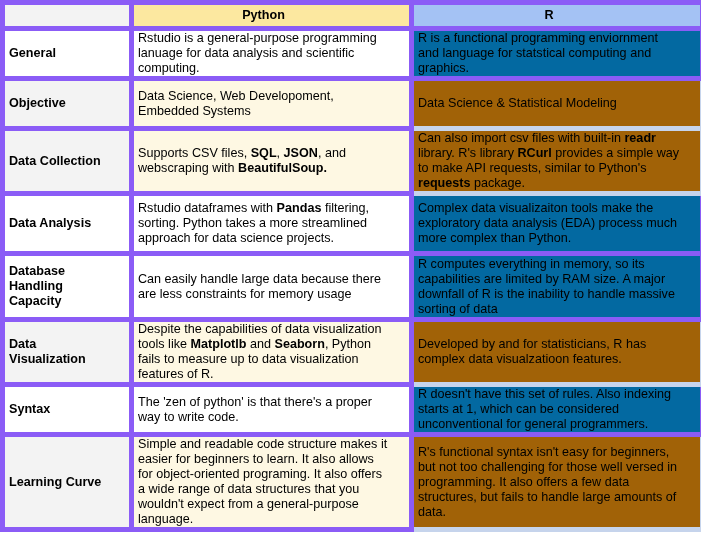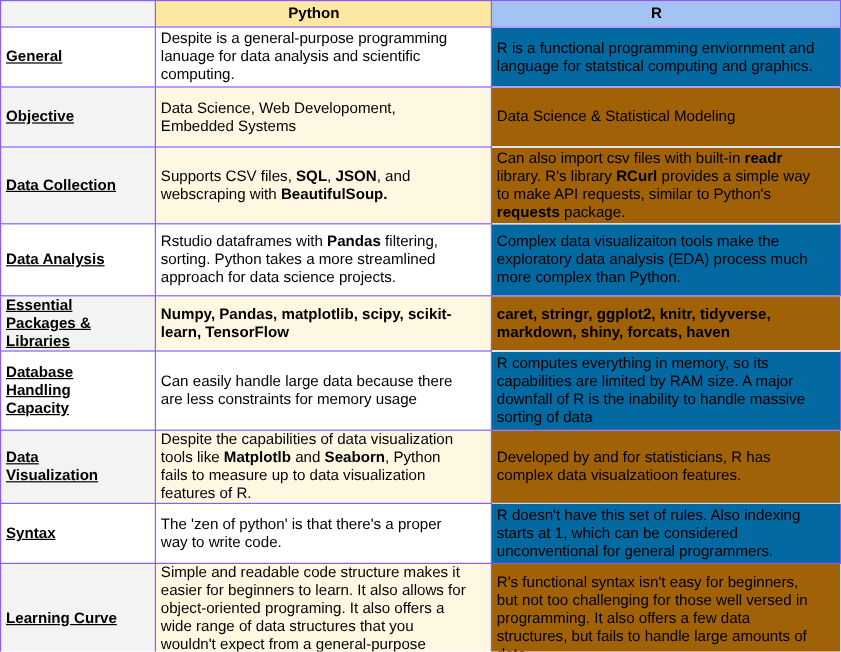--- a/index.html
+++ b/index.html
@@ -6,35 +6,35 @@
     body { width: 701px; height: 543px; overflow: hidden; font-family: "Liberation Sans", sans-serif; }
     table.cmp {
       border-collapse: collapse;
       table-layout: fixed;
       width: 700px;
       font-family: "Liberation Sans", sans-serif;
       font-size: 12.6px;
       color: #000;
     }
     table.cmp td, table.cmp th {
-      border: 1px solid #8b5cf6;
+      border: 5px solid #8b5cf6;
       padding: 0 20px 0 4px;
       vertical-align: middle;
       line-height: 15px;
       overflow: hidden;
       margin-top: 20px;
     }
     col.c-label { width: 129px; }
     col.c-py { width: 280px; }
     col.c-r { width: 291px; }
     th { font-weight: bold; text-align: center; height: 21px; }
     th.h-blank { background: #f3f3f3; }
     th.h-py { background: #fce8a0; border-color: #e8d9a6; }
     th.h-r { background: #a4c2f4; border-color: #a9bfe6; }
-    td.lbl { font-weight: bold; background: #ffffff; text-decoration: underline; }
+    td.lbl { font-weight: bold; background: #ffffff; }
     tr.alt td.lbl { background: #f3f3f3; }
     td.py { background: #ffffff; }
     tr.alt td.py { background: #fef8e3; }
     td.r { background: #0369a1; }
     tr.alt td.r { background: #a16207; border-color: #c6d4ec; }
     td.bold { font-weight: bold; }
     b { font-weight: bold; }
     .rich span { white-space: normal; }
   </style>
 </head>
@@ -50,21 +50,21 @@
     <tr>
       <th class="h-blank"></th>
       <th class="h-py">Python</th>
       <th class="h-r">R</th>
     </tr>
   </thead>
   <tbody>
 
     <tr style="height:50px">
       <td class="lbl">General</td>
-      <td class="py">Despite is a general-purpose programming lanuage for data analysis and scientific computing.</td>
+      <td class="py">Rstudio is a general-purpose programming lanuage for data analysis and scientific computing.</td>
       <td class="r">R is a functional programming enviornment and language for statstical computing and graphics.</td>
     </tr>
 
     <tr class="alt" style="height:50px">
       <td class="lbl">Objective</td>
       <td class="py">Data Science, Web Developoment, Embedded Systems</td>
       <td class="r">Data Science &amp; Statistical Modeling</td>
     </tr>
 
 
@@ -73,25 +73,20 @@
       <td class="py rich"><span>Supports CSV files, </span><b>SQL</b><span>, </span><b>JSON</b><span>, and webscraping with </span><b>BeautifulSoup.</b></td>
       <td class="r rich"><span>Can also import csv files with built-in </span><b>readr</b><span> library. R's library </span><b>RCurl</b><span> provides a simple way to make API requests, similar to Python's </span><b>requests</b><span> package.</span></td>
     </tr>
 
     <tr style="height:60px">
       <td class="lbl">Data Analysis</td>
       <td class="py rich"><span>Rstudio dataframes with </span><b>Pandas</b><span> filtering, sorting. Python takes a more streamlined approach for data science projects.</span></td>
       <td class="r">Complex data visualizaiton tools make the exploratory data analysis (EDA) process much more complex than Python.</td>
     </tr>
 
-    <tr class="alt" style="height:46px">
-      <td class="lbl">Essential Packages &amp; Libraries</td>
-      <td class="py bold">Numpy, Pandas, matplotlib, scipy, scikit-learn, TensorFlow</td>
-      <td class="r bold">caret, stringr, ggplot2, knitr, tidyverse, markdown, shiny, forcats, haven</td>
-    </tr>
 
     <tr style="height:66px">
       <td class="lbl">Database Handling Capacity</td>
       <td class="py">Can easily handle large data because there are less constraints for memory usage</td>
       <td class="r">R computes everything in memory, so its capabilities are limited by RAM size. A major downfall of R is the inability to handle massive sorting of data</td>
     </tr>
 
     <tr class="alt" style="height:48px">
       <td class="lbl">Data Visualization</td>
       <td class="py rich"><span>Despite the capabilities of data visualization tools like </span><b>Matplotlb</b><span> and </span><b>Seaborn</b><span>, Python fails to measure up to data visualization features of R.</span></td>

